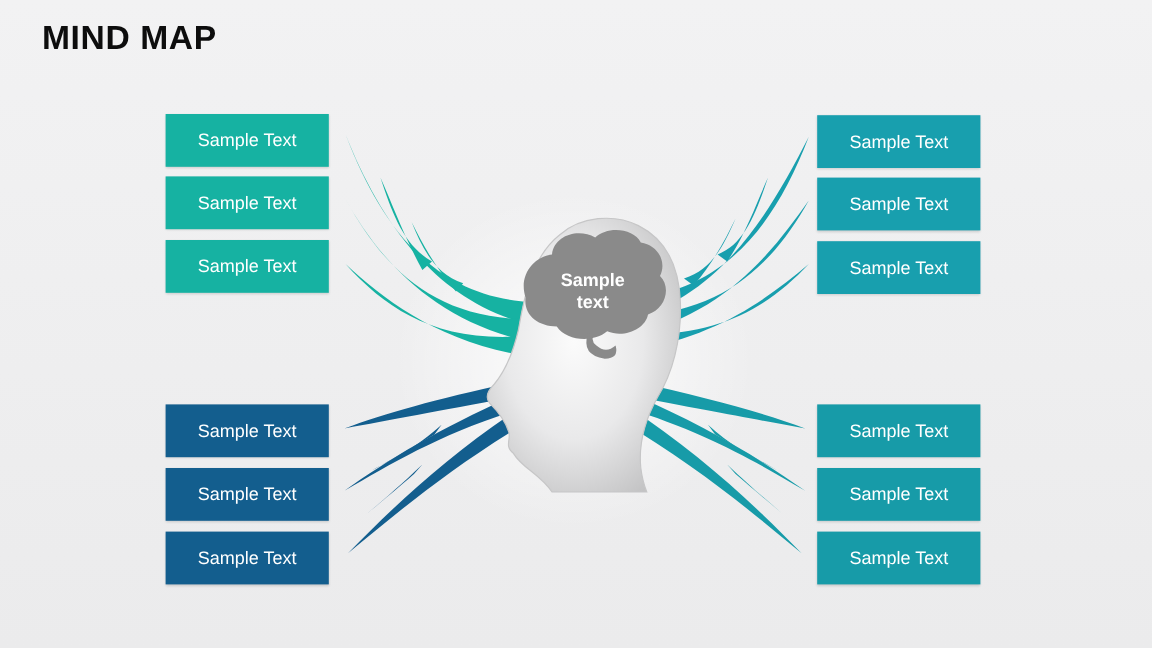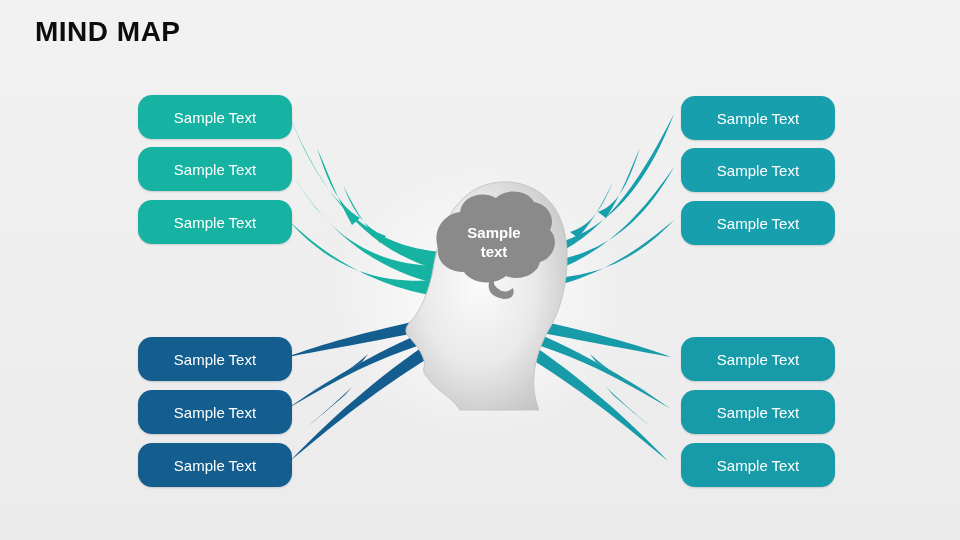--- a/index.html
+++ b/index.html
@@ -11,21 +11,21 @@
     position:relative;
   }
   .slide{position:absolute;inset:0;width:960px;height:540px;background:linear-gradient(180deg,#f2f2f3 0%,#ebebec 100%);}
   .title{
     position:absolute;left:35px;top:16px;
     font-size:28px;font-weight:bold;color:#0d0d0d;
     letter-spacing:0.5px;
   }
   svg.diagram{position:absolute;left:0;top:0;width:960px;height:540px;}
   .box{
-    position:absolute;width:154px;height:44px;border-radius:14px;
+    position:absolute;width:136px;height:44px;border-radius:0;
     display:flex;align-items:center;justify-content:center;
     color:#ffffff;font-size:15px;
     box-shadow:0 1px 2px rgba(0,0,0,0.15);
     z-index:5;
   }
   .box span{pointer-events:none;}
 </style>
 </head>
 <body>
 

